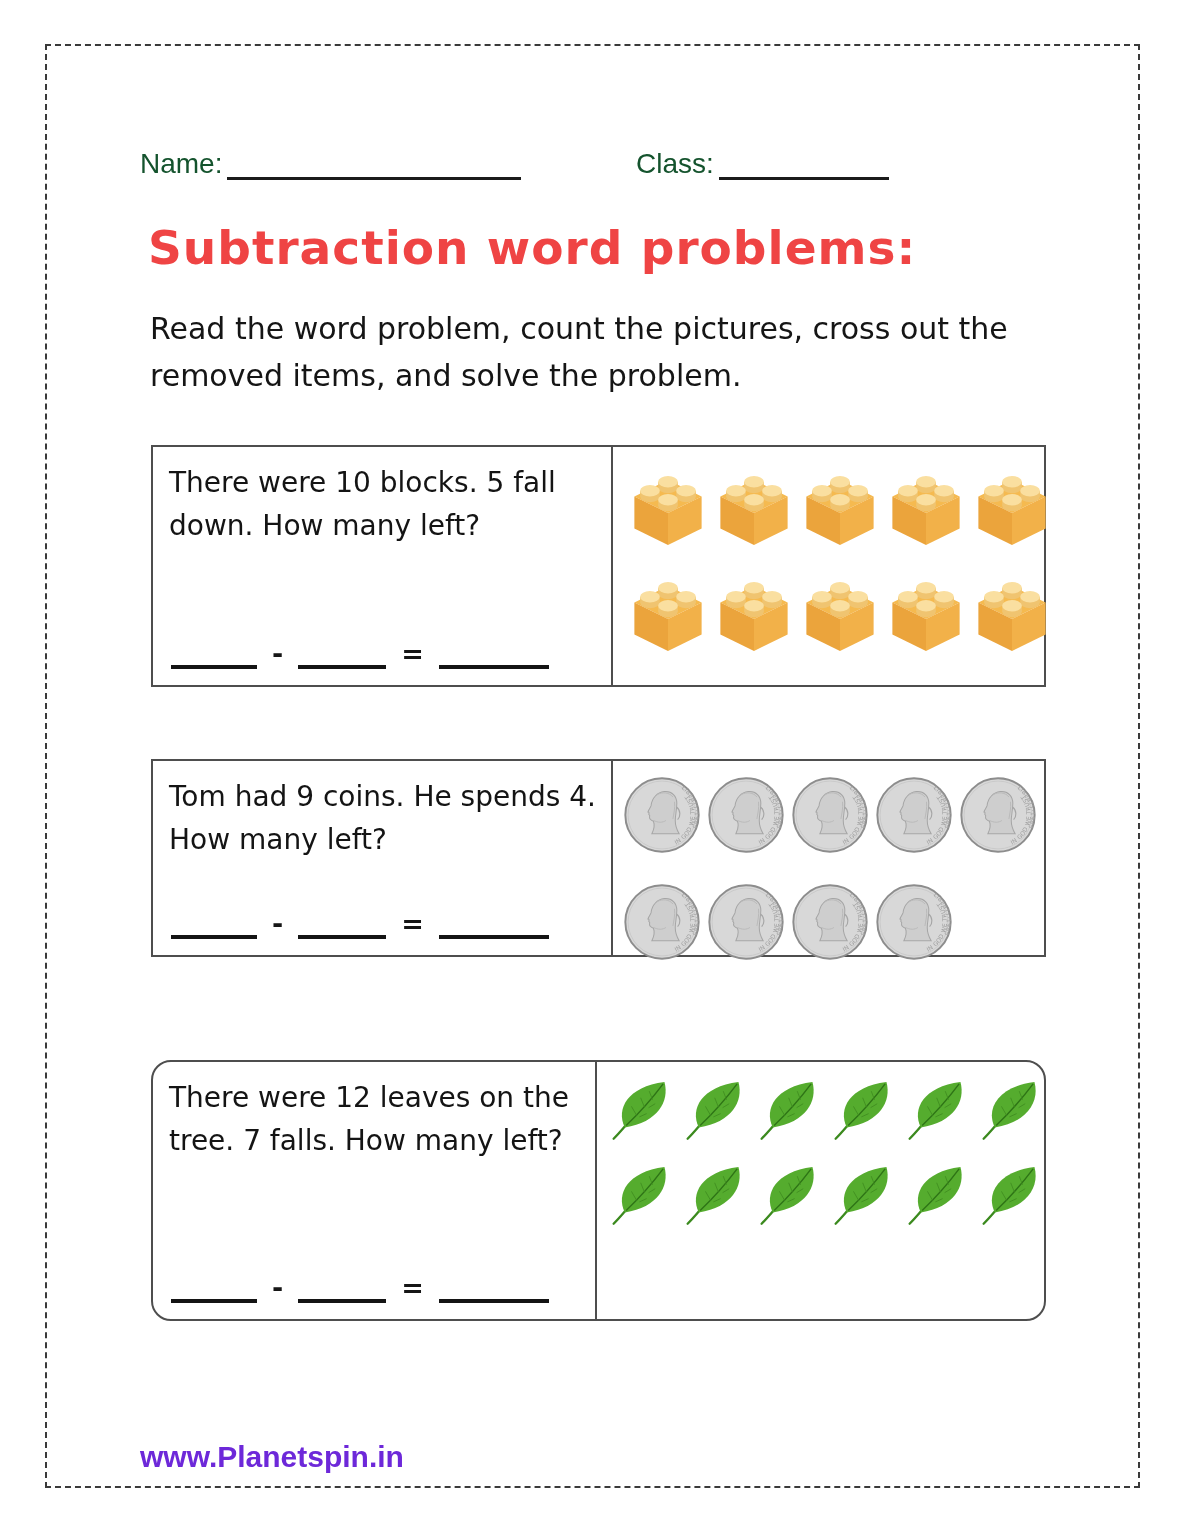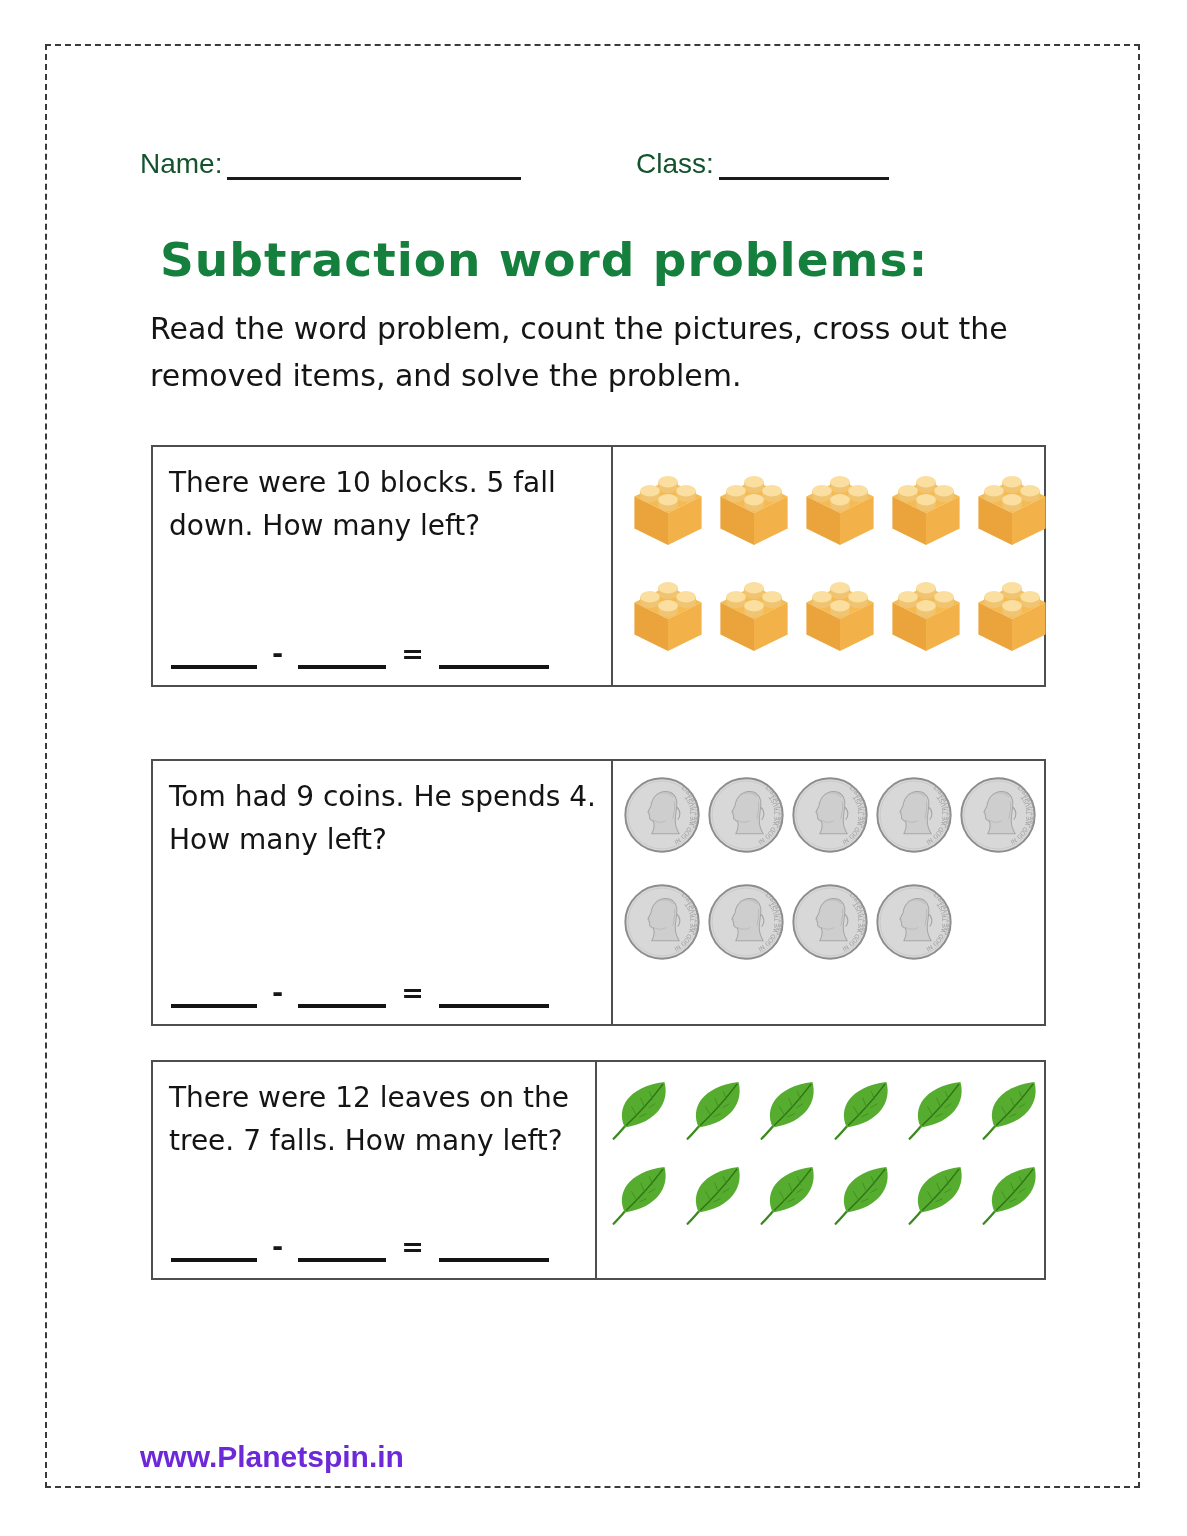--- a/index.html
+++ b/index.html
@@ -27,42 +27,42 @@
     border-bottom:3px solid #1b1b1b;
     height:24px;
     vertical-align:-7px;
     margin-left:5px;
   }
   .fill-line.name{width:294px;}
   .fill-line.class{width:170px;}
   
   .title{
     position:absolute;left:148px;top:220px;
-    margin:12px;
+    margin:0;
     font-size:47px;font-weight:bold;
-    color:#15803d;
+    color:#ef4444;
     letter-spacing:1px;
   }
   
   .instructions{
     position:absolute;left:150px;top:306px;width:900px;
     margin:0;
     font-size:30px;line-height:1.55;color:#151515;
   }
   
   .problem{
     position:absolute;left:151px;width:895px;
     border:2px solid #4e4e4e;
     box-sizing:border-box;
     display:flex;
     background:#fff;
   }
   #box1{top:445px;height:242px;}
-  #box2{top:759px;height:267px;}
-  #box3{top:1060px;height:220px;}
+  #box2{top:759px;height:198px;}
+  #box3{top:1060px;height:261px;border-radius:20px;}
   .ptext{
     width:460px;flex:none;
     border-right:2px solid #4e4e4e;
     box-sizing:border-box;
     display:flex;flex-direction:column;justify-content:space-between;
     padding:14px 14px 16px 16px;
   }
   #box3 .ptext{width:444px;}
   .statement{margin:0;font-size:28px;line-height:1.55;color:#141414;}
   .equation{display:flex;align-items:flex-end;padding-left:2px;}

